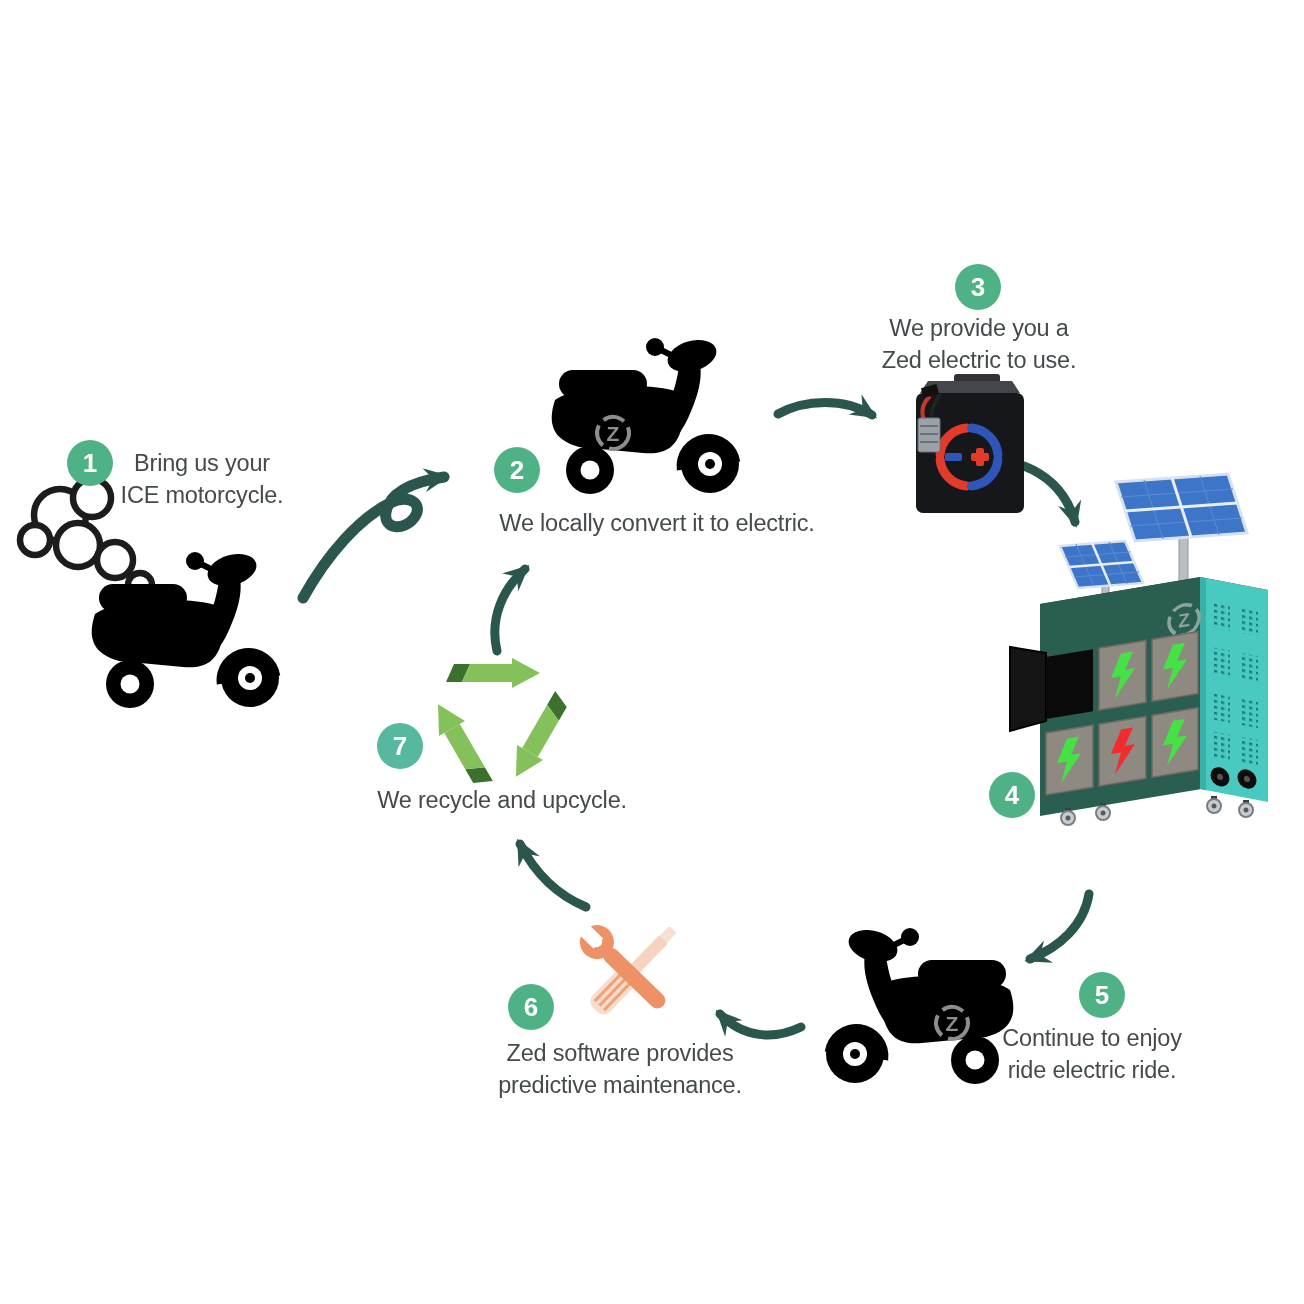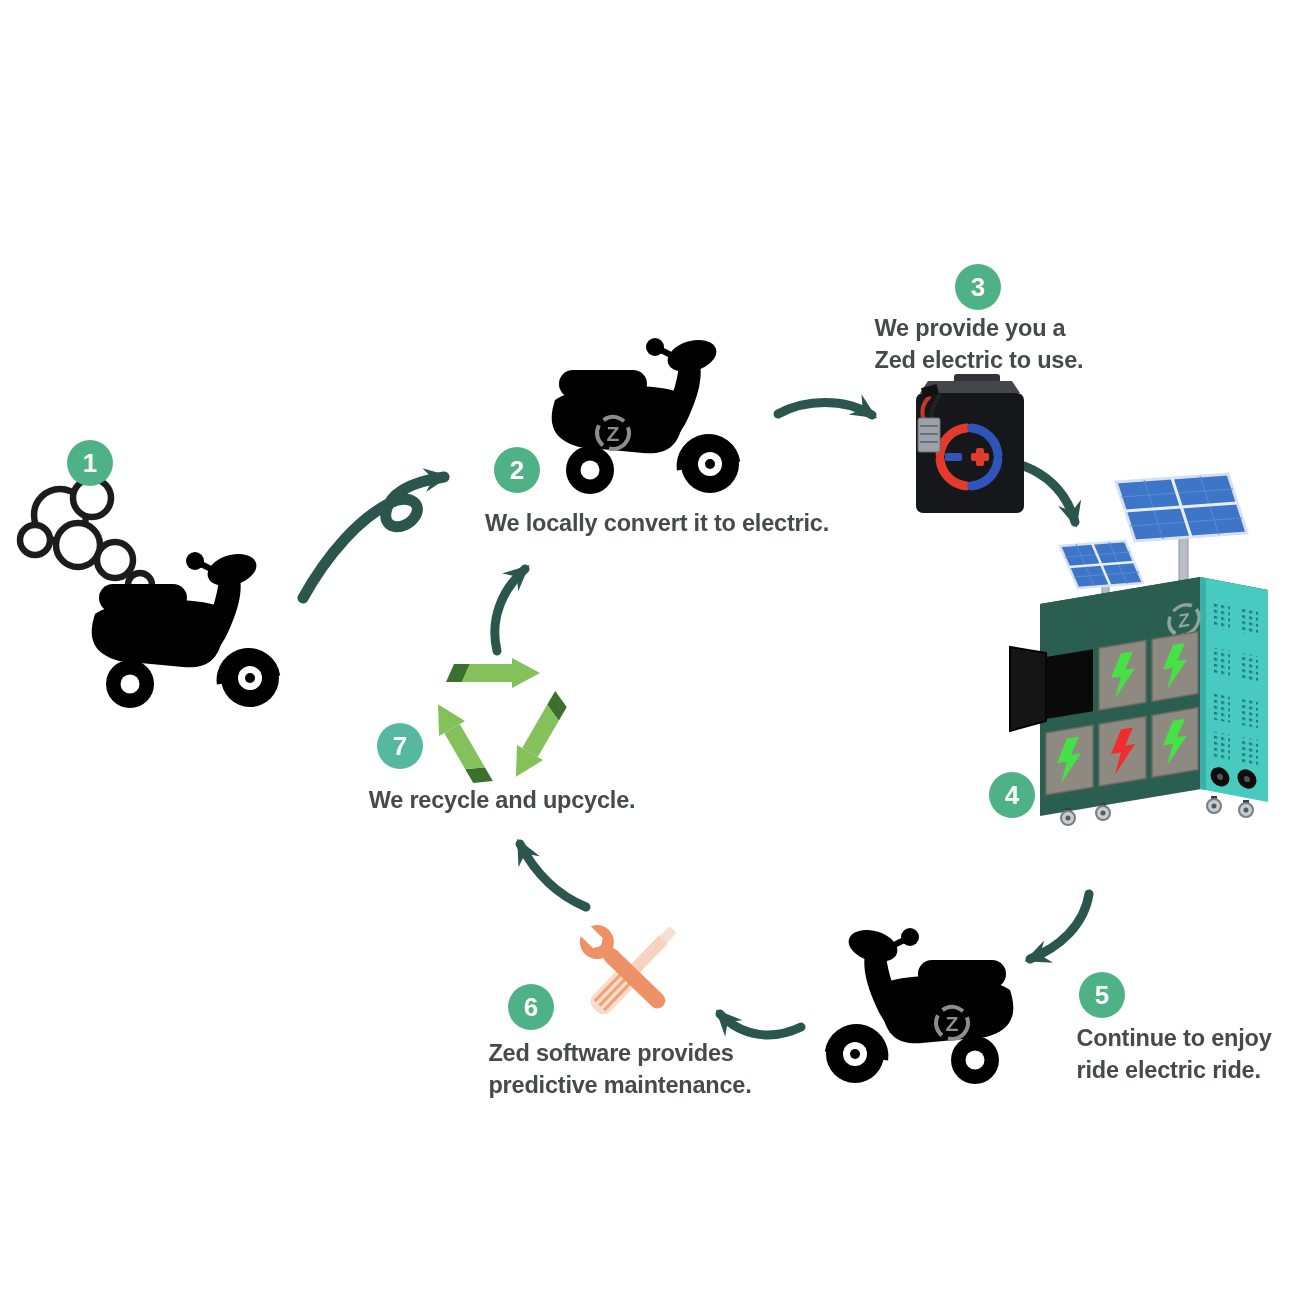--- a/index.html
+++ b/index.html
@@ -3,22 +3,22 @@
 <meta charset="utf-8">
 <style>
   html,body{margin:0;padding:0;background:#fff;}
   #canvas{position:relative;width:1304px;height:1304px;background:#ffffff;overflow:hidden;
           font-family:"Liberation Sans", sans-serif;}
   svg.scene{position:absolute;left:0;top:0;overflow:visible;}
   .badge{position:absolute;width:46px;height:46px;border-radius:50%;background:#4fb286;
          color:#ffffff;font-weight:bold;font-size:26px;display:flex;align-items:center;
          justify-content:center;z-index:5;}
   .badge.teal{background:#57b8a0;}
-  .caption{position:absolute;transform:translateX(-50%);text-align:left;white-space:nowrap;
-           color:#454b4d;font-size:23.5px;line-height:32px;font-weight:700;z-index:4;
+  .caption{position:absolute;transform:translateX(-50%);text-align:center;white-space:nowrap;
+           color:#454b4d;font-size:23.5px;line-height:32px;font-weight:400;z-index:4;
            letter-spacing:-0.2px;}
 </style>
 </head>
 <body>
 
 <div id="canvas">
 
   <svg class="scene" width="1304" height="1304" viewBox="0 0 1304 1304">
     <defs>
       <marker id="ah" markerUnits="userSpaceOnUse" markerWidth="34" markerHeight="34" refX="22" refY="15" orient="auto">
@@ -273,28 +273,32 @@
   <div class="badge" style="left:1079px;top:972px">
       <span>5</span>
     </div>
   <div class="badge" style="left:508px;top:984px">
       <span>6</span>
     </div>
   <div class="badge teal" style="left:377px;top:723px">
       <span>7</span>
     </div>
 
+  <div class="caption" style="left:202px;top:447px">
+    <div>Bring us your</div>
+    <div>ICE motorcycle.</div>
+  </div>
   <div class="caption" style="left:657px;top:507px">
     <div>We locally convert it to electric.</div>
   </div>
   <div class="caption" style="left:979px;top:312px">
     <div>We provide you a</div>
     <div>Zed electric to use.</div>
   </div>
-  <div class="caption" style="left:1174px;top:1022px">
+  <div class="caption" style="left:1092px;top:1022px">
     <div>Continue to enjoy</div>
     <div>ride electric ride.</div>
   </div>
   <div class="caption" style="left:502px;top:784px">
     <div>We recycle and upcycle.</div>
   </div>
   <div class="caption" style="left:620px;top:1037px">
     <div>Zed software provides</div>
     <div>predictive maintenance.</div>
   </div>

